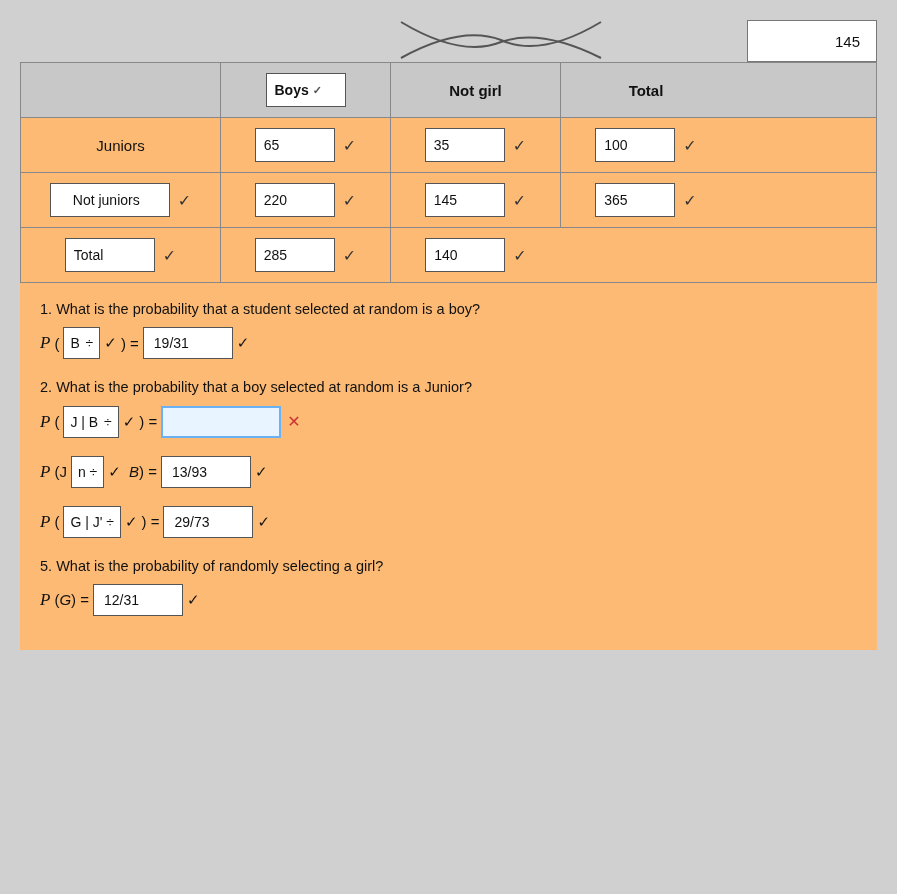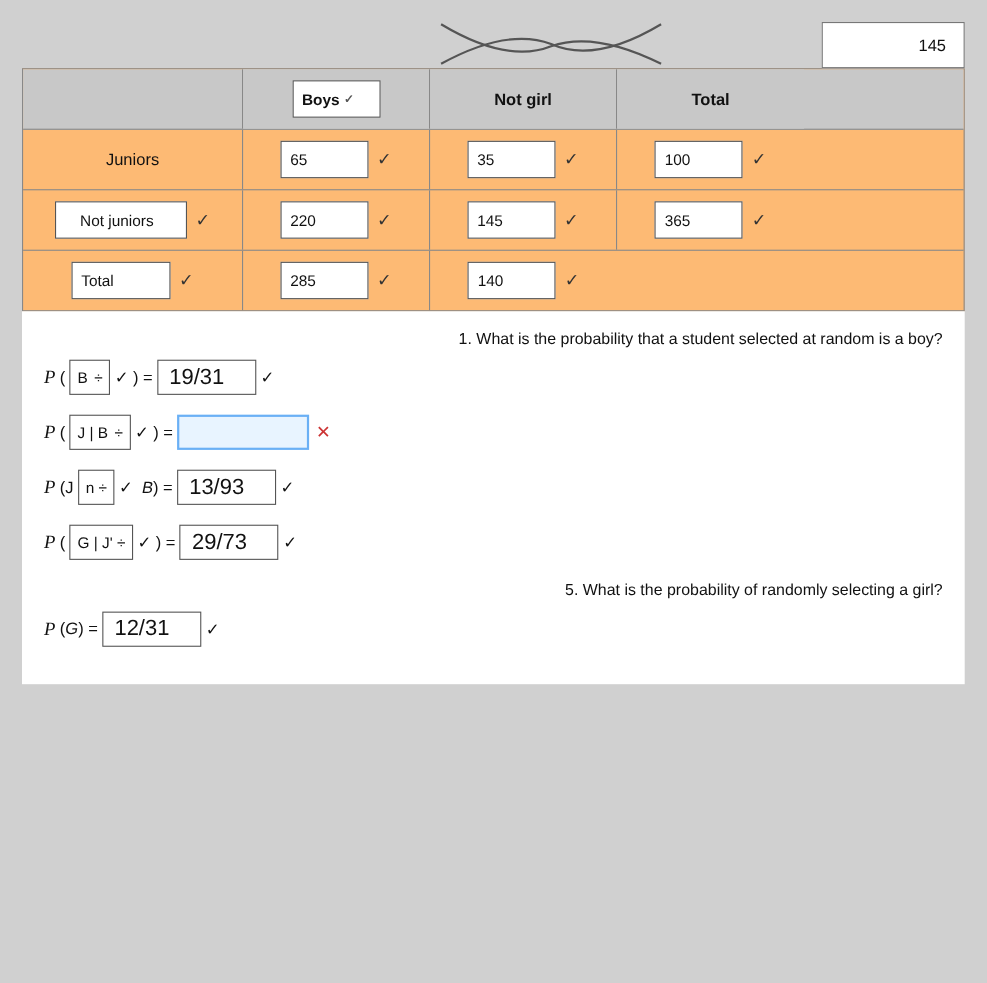--- a/index.html
+++ b/index.html
@@ -88,44 +88,43 @@
       font-weight: normal;
     }
     
     .header-row {
       display: flex;
       background: #c8c8c8;
     }
 
     
     .questions {
-      background: #ffffff;
+      background: #fdba74;
       padding: 16px 20px;
       margin-top: 0;
-      text-align: right;
     }
     .question-block {
       margin-bottom: 18px;
     }
     .question-text {
       font-size: 14.5px;
       margin-bottom: 8px;
       line-height: 1.4;
     }
     .prob-line {
       display: flex;
       align-items: center;
       gap: 4px;
       font-size: 15px;
     }
     .answer-box {
       border: 1.5px solid #555;
       background: white;
       padding: 4px 10px;
-      font-size: 20px;
+      font-size: 14px;
       height: 32px;
       display: flex;
       align-items: center;
       min-width: 90px;
     }
     .answer-box-blue {
       border: 2px solid #6ab0f5;
       background: #e8f4ff;
       padding: 4px 10px;
       font-size: 14px;
@@ -302,20 +301,23 @@
         <span>✓</span>
         <span>) =</span>
         <div class="answer-box">
           <span>19/31</span>
         </div>
         <span>✓</span>
       </div>
     </div>
 
     <div class="question-block">
+      <div class="question-text">
+        <span>2. </span><span>What is the probability that a boy selected at random is a Junior?</span>
+      </div>
       <div class="prob-line">
         <span class="italic-p">P</span>
         <span>(</span>
         <div class="dropdown-box">
           <span>J | B</span>
           <span>&nbsp;÷</span>
         </div>
         <span>✓</span>
         <span>) =</span>
         <div class="answer-box-blue">

